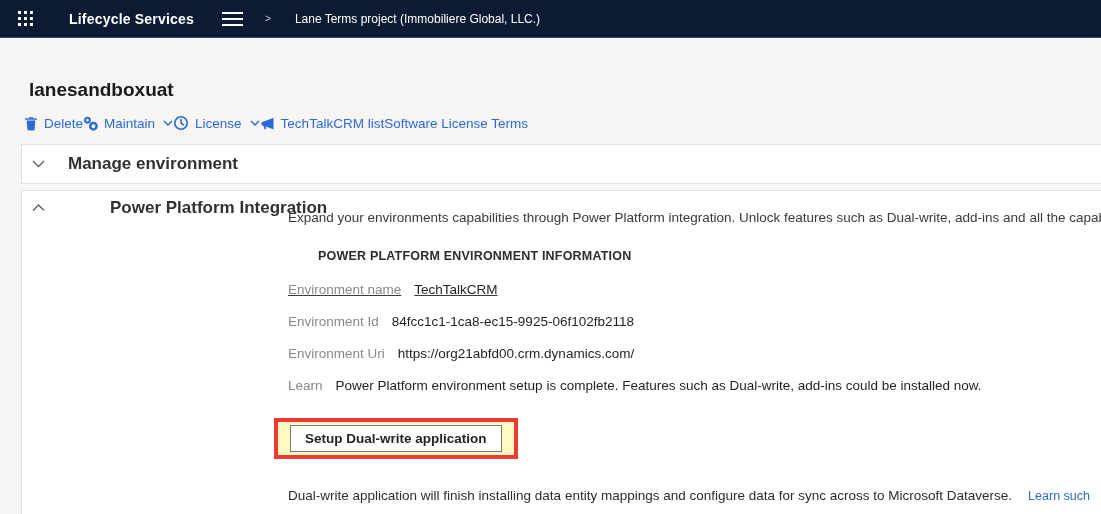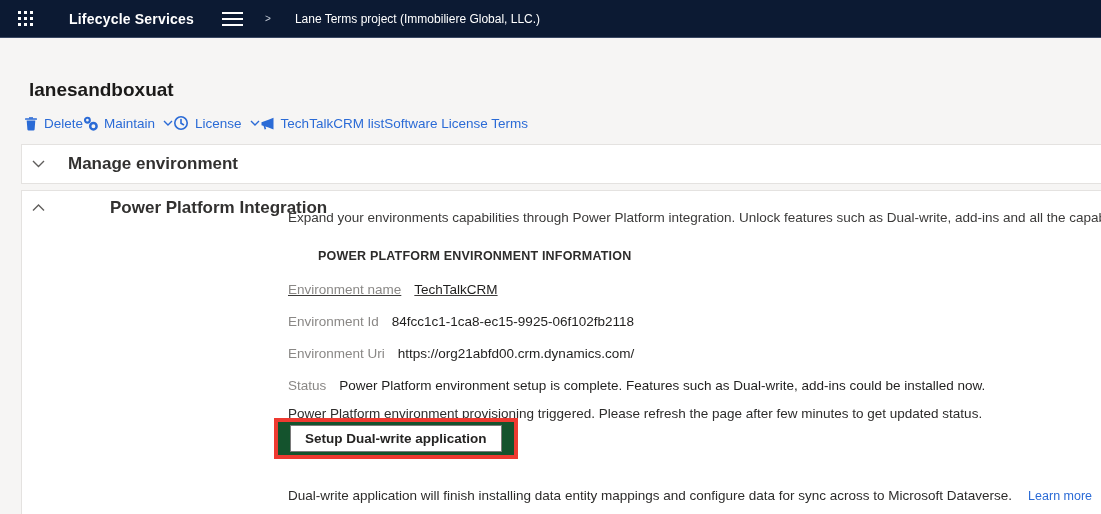--- a/index.html
+++ b/index.html
@@ -50,21 +50,21 @@
 
   
   .ppi-item{position:absolute;left:266px;white-space:nowrap;font-size:13.5px;color:#3b3a39;}
   .desc{top:5px;}
   .info-heading{top:45px;font-size:12.5px;font-weight:bold;color:#2d2c2b;letter-spacing:.2px;padding-left:30px;}
   .row-label{color:#8a8886;}
   .row-value{color:#201f1e;margin-left:13px;}
   .dark-note{color:#2d2c2b;}
   .red-box{
     position:absolute;left:252px;top:227px;
-    border:4px solid #ee3a31;padding:3px 12px;background:#14532d;
+    border:4px solid #ee3a31;padding:3px 12px;background:#fef9c3;
   }
   .setup-btn{
     font-family:inherit;font-size:13.5px;font-weight:bold;color:#252423;
     background:#ffffff;border:1px solid #7a7a7a;padding:5px 14px;cursor:pointer;
   }
   .learn-more{color:#2b6bd6;font-size:12.5px;margin-left:16px;cursor:pointer;text-decoration:none;}
 </style>
 </head>
 <body>
 
@@ -179,26 +179,25 @@
 
   <p class="ppi-item" style="top:109px;">
     <span class="row-label">Environment Id</span><span class="row-value">84fcc1c1-1ca8-ec15-9925-06f102fb2118</span>
   </p>
 
   <p class="ppi-item" style="top:141px;">
     <span class="row-label">Environment Uri</span><span class="row-value">https://org21abfd00.crm.dynamics.com/</span>
   </p>
 
   <p class="ppi-item" style="top:173px;">
-    <span class="row-label">Status</span><span class="row-value">Power Platform environment setup is complete. Features such as Dual-write, add-ins could be installed now.</span>
-  </p>
-
-  <p class="ppi-item dark-note" style="top:201px;">Power Platform environment provisioning triggered. Please refresh the page after few minutes to get updated status.</p>
+    <span class="row-label">Learn</span><span class="row-value">Power Platform environment setup is complete. Features such as Dual-write, add-ins could be installed now.</span>
+  </p>
+
 
   <div class="red-box">
     <button class="setup-btn">Setup Dual-write application</button>
   </div>
 
   <p class="ppi-item" style="top:283px;">
-    <span class="dark-note">Dual-write application will finish installing data entity mappings and configure data for sync across to Microsoft Dataverse.</span><a class="learn-more">Learn more</a>
+    <span class="dark-note">Dual-write application will finish installing data entity mappings and configure data for sync across to Microsoft Dataverse.</span><a class="learn-more">Learn such</a>
   </p>
 
 </section>
 
 </body></html>

